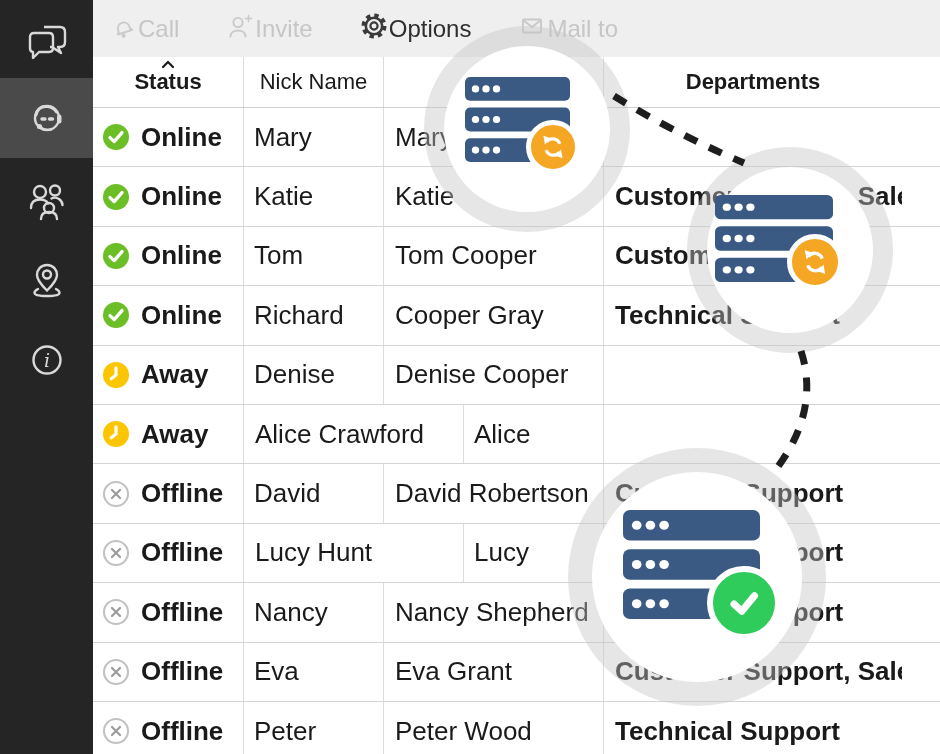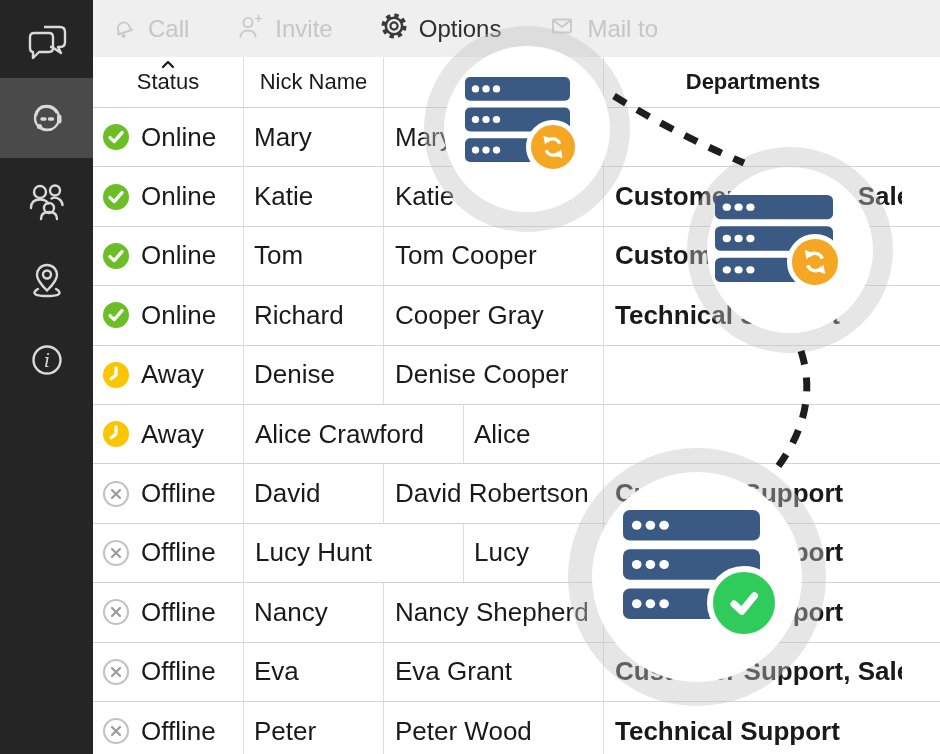--- a/index.html
+++ b/index.html
@@ -14,29 +14,29 @@
   #app{position:relative;width:940px;height:754px;overflow:hidden;background:#fff;}
 
   
   .sidebar{position:absolute;left:0;top:0;width:93px;height:754px;background:var(--sb-bg);z-index:5;}
   .sb-item{position:absolute;left:0;width:93px;height:80px;display:flex;align-items:center;justify-content:center;cursor:pointer;}
   .sb-item.active{background:var(--sb-active);}
   .sb-item svg{display:block;}
 
   
   .toolbar{position:absolute;left:93px;top:0;width:847px;height:57px;background:var(--tb-bg);display:flex;align-items:center;gap:46px;padding-left:15px;z-index:1;}
-  .tb-item{display:flex;align-items:center;gap:10px;font-size:24px;cursor:default;}
+  .tb-item{display:flex;align-items:center;font-size:24px;cursor:default;}
   .tb-item.disabled{color:var(--dis);}
   .tb-item.enabled{color:#2E2E2E;cursor:pointer;}
 
   
   .thead{position:absolute;left:93px;top:57px;width:847px;height:51px;background:#fff;display:flex;border-bottom:1px solid #CFCFCF;z-index:1;}
   .tbody{position:absolute;left:93px;top:108px;width:847px;height:646px;overflow:hidden;z-index:1;}
   .hcell{display:flex;align-items:center;justify-content:center;font-size:22px;position:relative;}
-  .c0{width:151px;border-right:1px solid var(--grid-v);}
+  .c0{width:151px;border-right:1px solid var(--grid-v);font-weight:bold;}
   .c1{width:140px;border-right:1px solid var(--grid-v);}
   .c2{width:220px;border-right:1px solid var(--grid-v);}
   .c3{width:298px;font-weight:bold;}
   .sort-caret{position:absolute;top:1px;left:50%;transform:translateX(-50%);line-height:0;}
   .row{display:flex;height:59.4px;border-bottom:1px solid var(--grid-h);cursor:pointer;background:#fff;}
   .cell{display:flex;align-items:center;font-size:26px;overflow:hidden;white-space:nowrap;}
   .cell.c0{padding-left:9px;gap:11px;}
   .cell.c1{padding-left:10px;}
   .cell.c2{padding-left:11px;}
   .cell.c3{padding-left:11px;}

